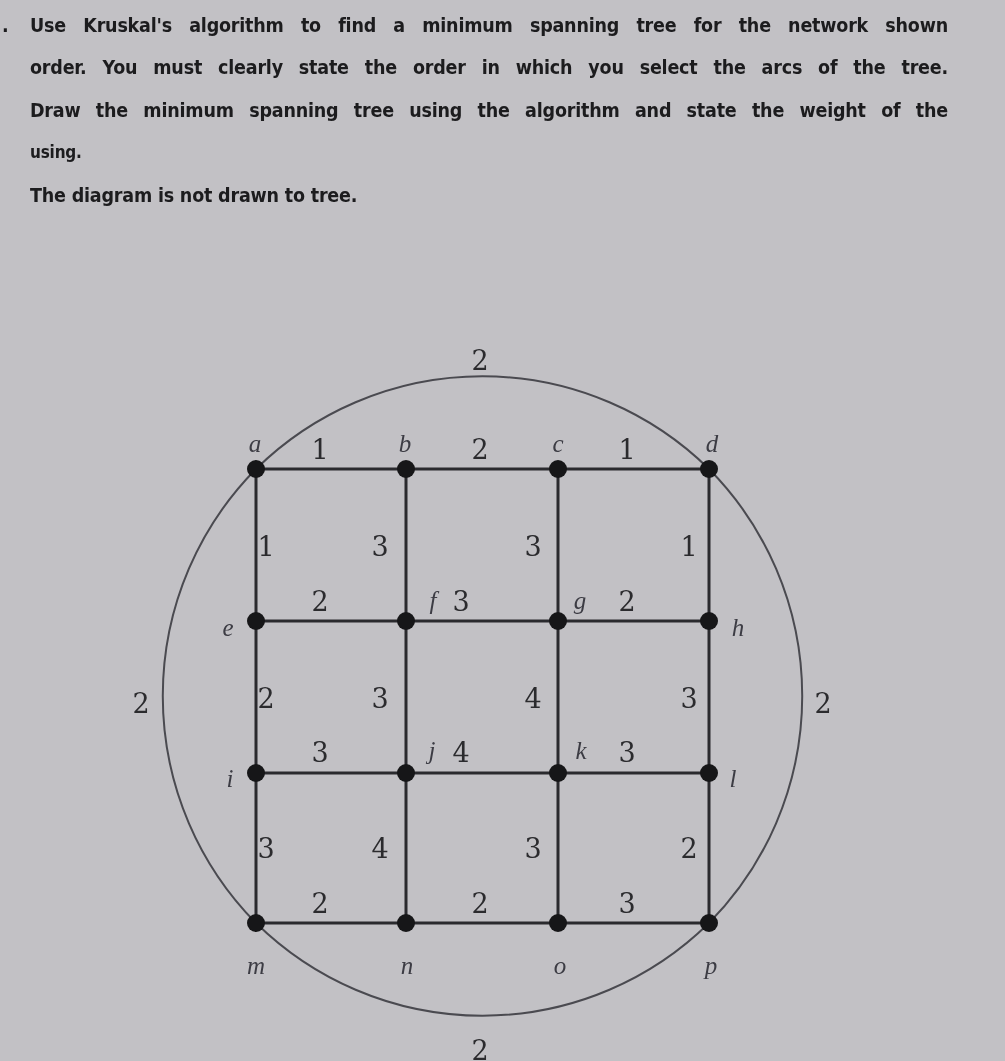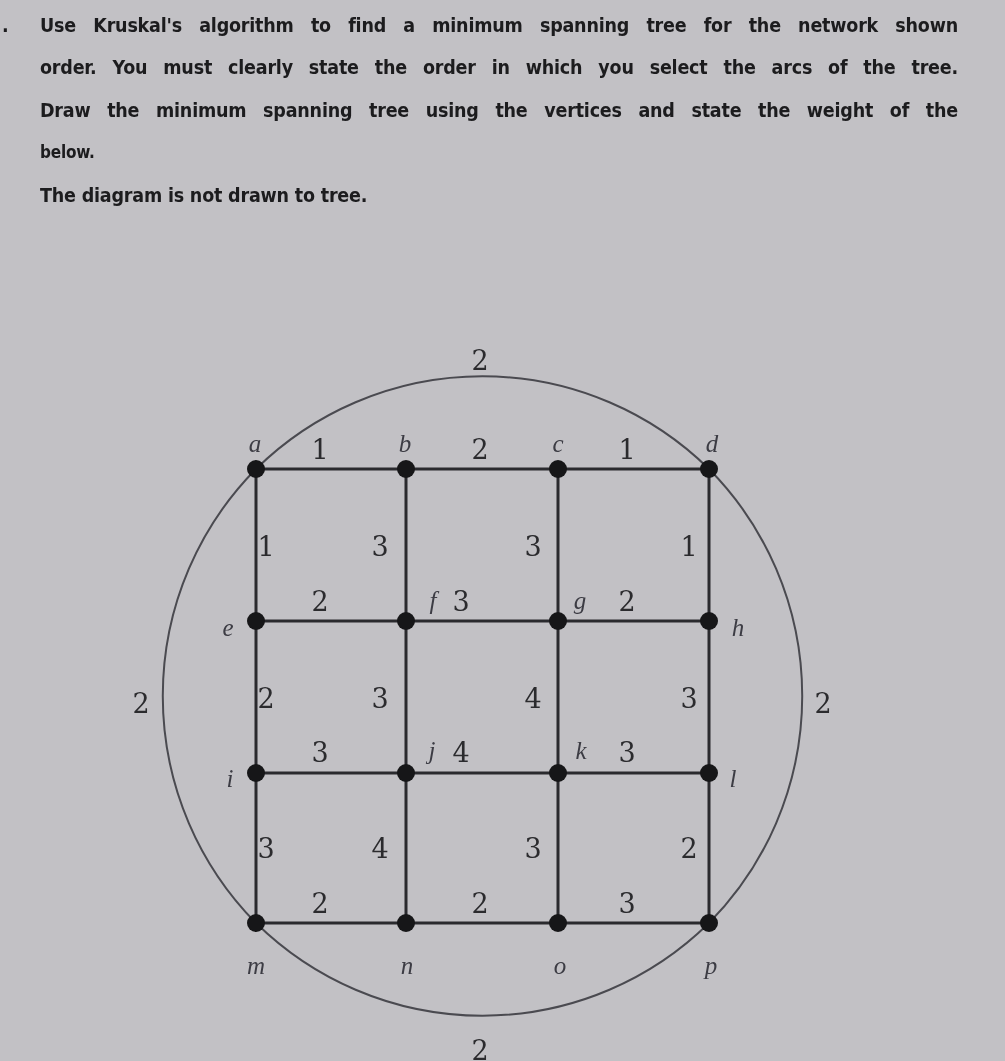--- a/index.html
+++ b/index.html
@@ -9,36 +9,36 @@
     position: relative;
     font-family: "DejaVu Sans Condensed", "DejaVu Sans", sans-serif;
     color: #1c1c1e;
   }
   .question {
     position: absolute; left: 28px; top: 14px; width: 930px;
     font-size: 19.5px; font-weight: bold;
     font-stretch: condensed;
     letter-spacing: -0.2px;
   }
-  .qline { position: absolute; left: 12px; white-space: nowrap; }
+  .qline { position: absolute; left: 2px; white-space: nowrap; }
   .qline.justify { width: 918px; text-align: justify; text-align-last: justify; }
   .qmark { position: absolute; left: -26px; top: 0; }
   svg.diagram { position: absolute; left: 0; top: 0; }
   .wt { font-family: "DejaVu Serif", "Liberation Serif", serif; font-size: 27px; fill: #2b2b2e; }
   .vl { font-family: "Liberation Serif", "DejaVu Serif", serif; font-style: italic; font-size: 25px; fill: #3c3c44; }
 </style>
 </head>
 <body>
 
 <div class="question">
   <span class="qmark">.</span>
   <div class="qline justify" style="top:0px">Use Kruskal's algorithm to find a minimum spanning tree for the network shown</div>
   <div class="qline justify" style="top:42px">order. You must clearly state the order in which you select the arcs of the tree.</div>
-  <div class="qline justify" style="top:85px">Draw the minimum spanning tree using the vertices and state the weight of the</div>
-  <div class="qline" style="top:128px; font-size:17px;">below.</div>
+  <div class="qline justify" style="top:85px">Draw the minimum spanning tree using the algorithm and state the weight of the</div>
+  <div class="qline" style="top:128px; font-size:17px;">using.</div>
   <div class="qline" style="top:170px">The diagram is not drawn to tree.</div>
 </div>
 
 <svg class="diagram" width="1005" height="1061" viewBox="0 0 1005 1061" xmlns="http://www.w3.org/2000/svg">
   <g id="arcs" fill="none" stroke="#4a4a50" stroke-width="2">
       <path d="M 256 469 A 323 323 0 0 1 709 469"></path>
       <path d="M 256 469 A 323 323 0 0 0 256 923"></path>
       <path d="M 709 469 A 323 323 0 0 1 709 923"></path>
       <path d="M 256 923 A 323 323 0 0 0 709 923"></path>
     </g>

